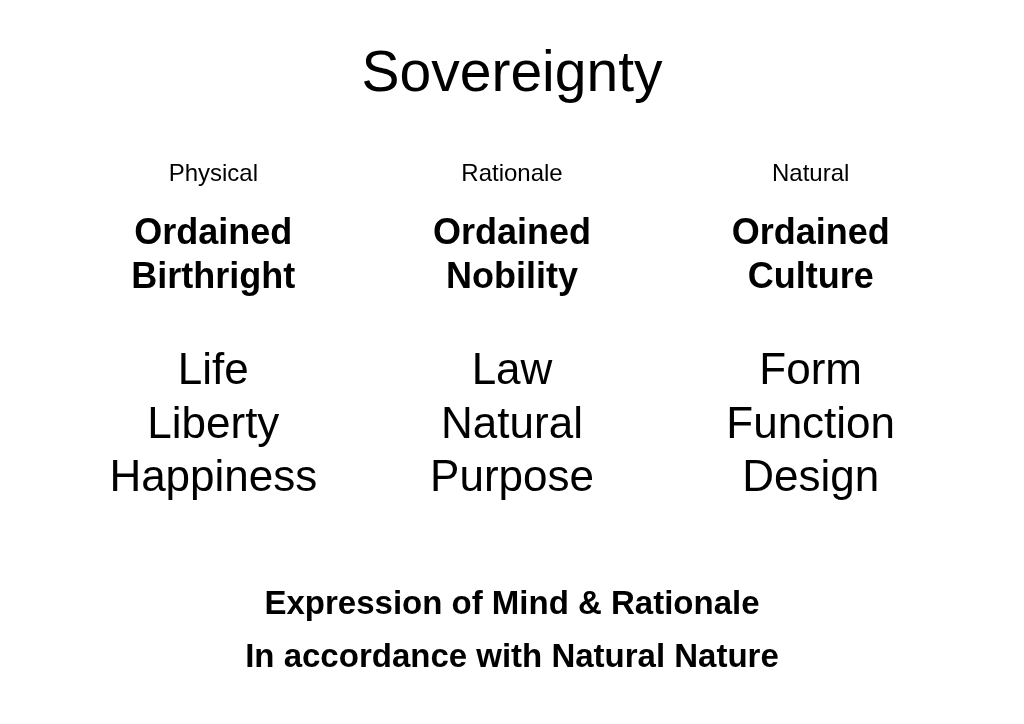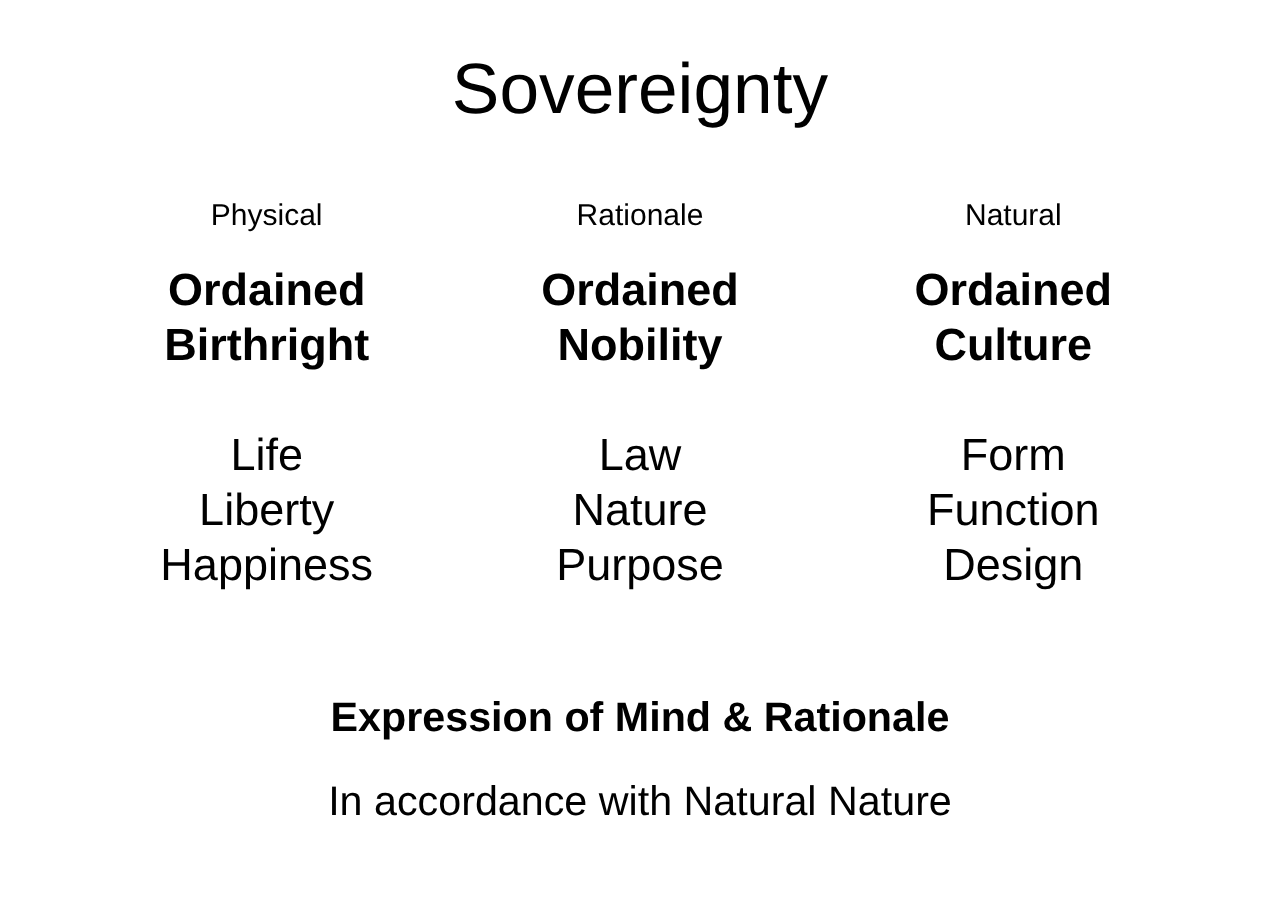--- a/index.html
+++ b/index.html
@@ -41,37 +41,37 @@
     margin-bottom: 22px;
   }
   .col-heading {
     font-size: 36px;
     font-weight: 700;
     line-height: 1.22;
     white-space: pre-line;
   }
   .col-items {
     margin-top: 44px;
-    font-size: 36px;
+    font-size: 44px;
     font-weight: 400;
     line-height: 1.22;
     white-space: pre-line;
   }
   .footer-bold {
     margin-top: 80px;
     text-align: center;
     font-size: 33px;
     font-weight: 700;
     line-height: 1.2;
   }
   .footer-regular {
-    margin-top: 28px;
+    margin-top: 14px;
     text-align: center;
     font-size: 33px;
-    font-weight: 400;
+    font-weight: 700;
     line-height: 1.2;
   }
 </style>
 </head>
 <body>
 
 <div class="slide">
 
   <h1 class="title">Sovereignty</h1>
 
@@ -84,21 +84,21 @@
       <div class="col-items">Life
 Liberty
 Happiness</div>
     </div>
 
     <div class="column">
       <div class="col-label">Rationale</div>
       <div class="col-heading">Ordained
 Nobility</div>
       <div class="col-items">Law
-Nature
+Natural
 Purpose</div>
     </div>
 
     <div class="column">
       <div class="col-label">Natural</div>
       <div class="col-heading">Ordained
 Culture</div>
       <div class="col-items">Form
 Function
 Design</div>

